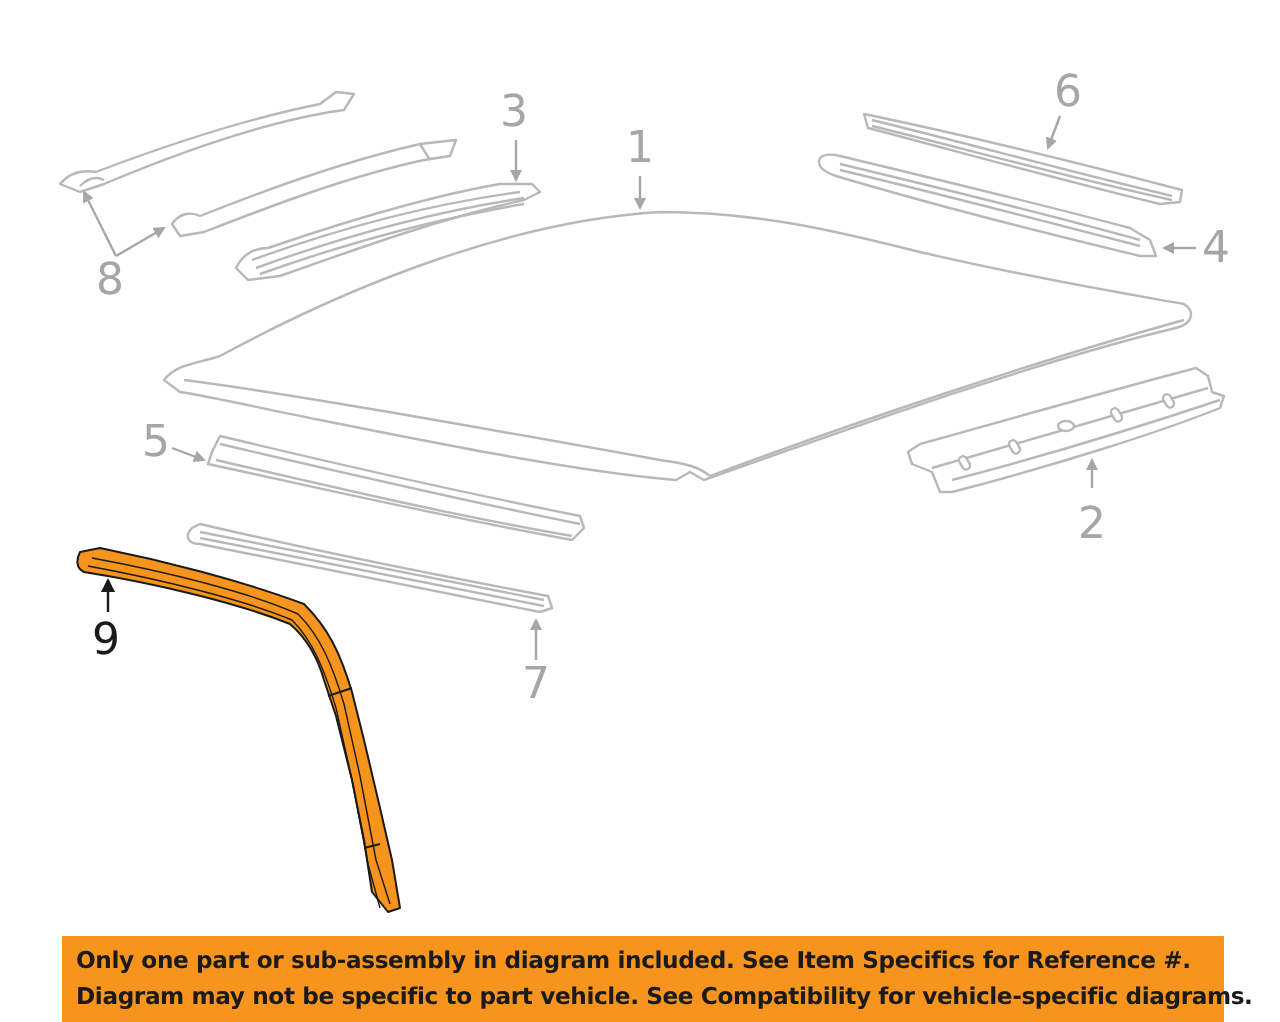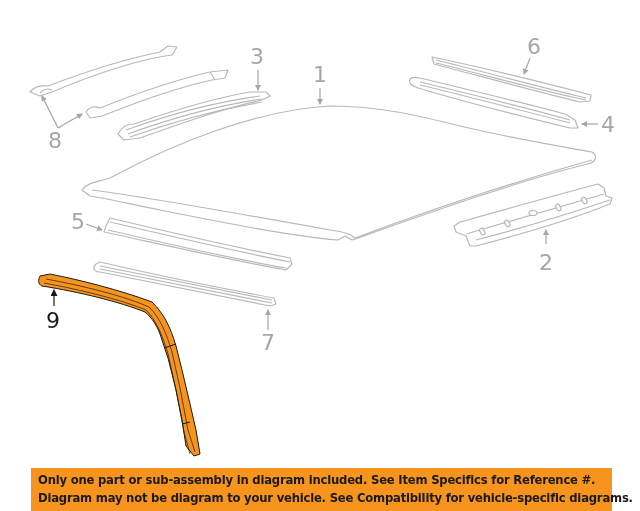--- a/index.html
+++ b/index.html
@@ -111,14 +111,14 @@
 <span class="callout" style="left:250px;top:46px;">3</span>
 <span class="callout" style="left:601px;top:114px;">4</span>
 <span class="callout" style="left:71px;top:211px;">5</span>
 <span class="callout" style="left:527px;top:36px;">6</span>
 <span class="callout" style="left:261px;top:332px;">7</span>
 <span class="callout" style="left:48px;top:130px;">8</span>
 <span class="callout hl" style="left:46px;top:310px;">9</span>
 
 <div class="banner">
   <p>Only one part or sub-assembly in diagram included. See Item Specifics for Reference #.</p>
-  <p>Diagram may not be diagram to your vehicle. See Compatibility for vehicle-specific diagrams.</p>
+  <p>Diagram may not be specific to part vehicle. See Compatibility for vehicle-specific diagrams.</p>
 </div>
 
 </body></html>

